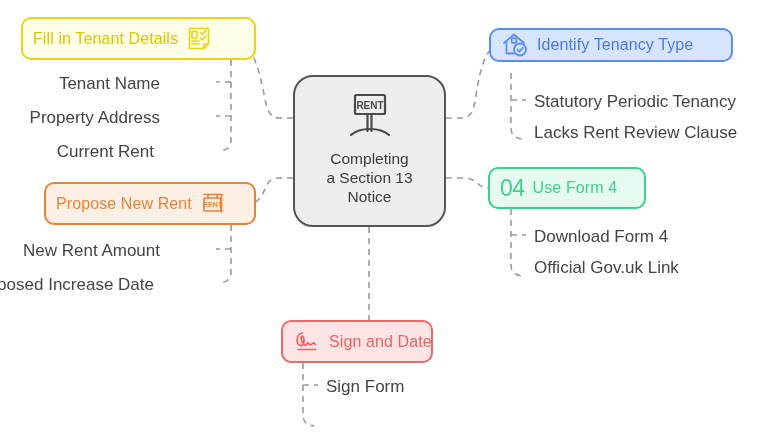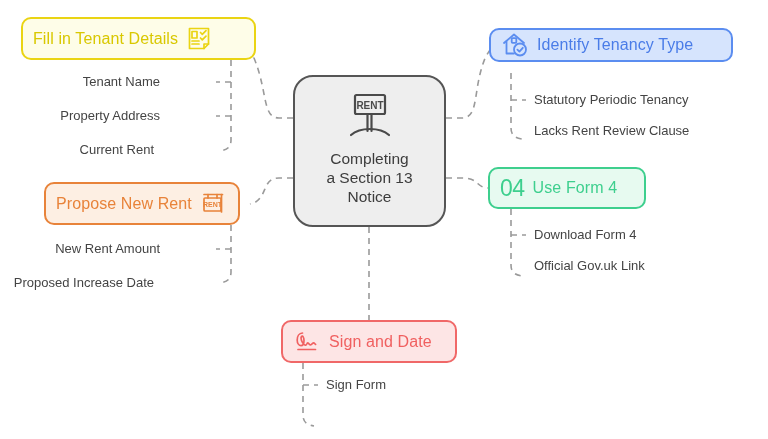--- a/index.html
+++ b/index.html
@@ -56,21 +56,21 @@
   
   #n-tenant {
     left: 21px; top: 17px; width: 235px; height: 43px;
     background: #fefde8; border-color: #ead413;
   }
   #n-tenant .lbl { color: #d9c800; margin-right: 8px; }
   #n-tenant .ico { order: 2; }
 
   
   #n-propose {
-    left: 44px; top: 182px; width: 196px; height: 43px;
+    left: 44px; top: 182px; width: 212px; height: 43px;
     background: #fdefe3; border-color: #e8833a;
   }
   #n-propose .lbl { color: #e8833a; margin-right: 8px; }
   #n-propose .ico { order: 2; }
 
   
   #n-identify {
     left: 489px; top: 28px; width: 244px; height: 34px;
     background: #d6e4fd; border-color: #5b8df0;
   }
@@ -85,21 +85,21 @@
   #n-form .num {
     color: #3ecf8e;
     font-size: 23px;
     font-weight: 400;
     line-height: 1;
     letter-spacing: -0.5px;
   }
 
   
   #n-sign {
-    left: 281px; top: 320px; width: 176px; height: 43px;
+    left: 281px; top: 320px; width: 152px; height: 43px;
     background: #fde5e5; border-color: #f06868;
   }
   #n-sign .lbl { color: #f06060; margin-left: 8px; }
 
   
   #n-center {
     position: absolute;
     left: 293px; top: 75px; width: 153px; height: 152px;
     box-sizing: border-box;
     background: #eeeeee;
@@ -116,21 +116,21 @@
     font-size: 15.5px;
     line-height: 19px;
     color: #3c3c3c;
     text-align: center;
     white-space: pre-line;
   }
 
   
   .leaf {
     position: absolute;
-    font-size: 13px;
+    font-size: 17px;
     color: #444444;
     white-space: nowrap;
     line-height: 1;
   }
   .leaf.right { text-align: left; }
   .leaf.left  { text-align: right; }
 </style>
 </head>
 <body>
 

